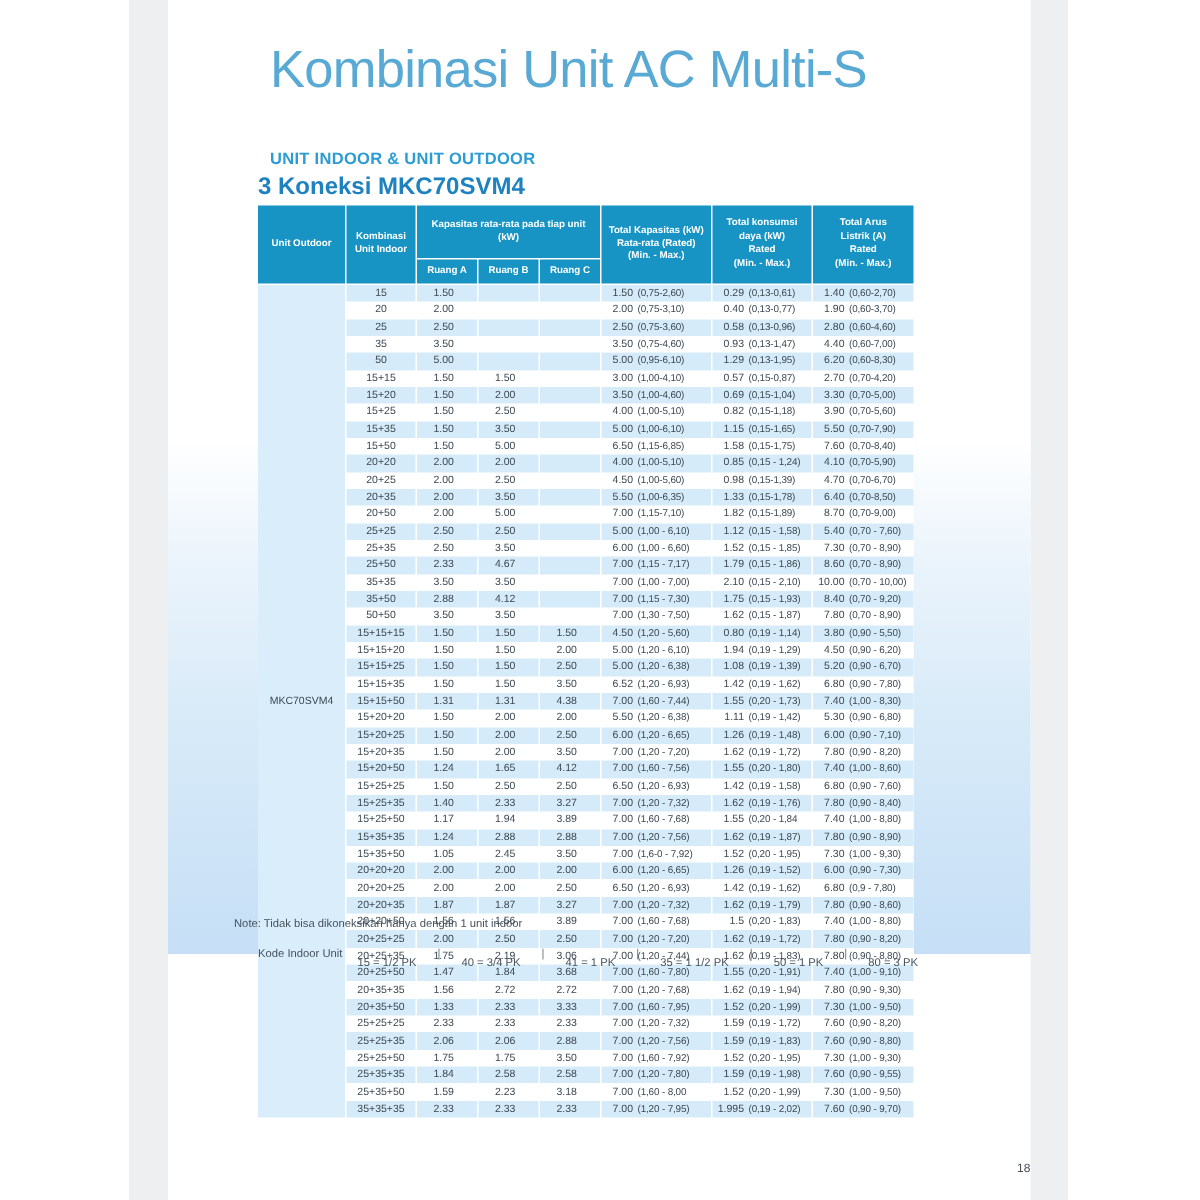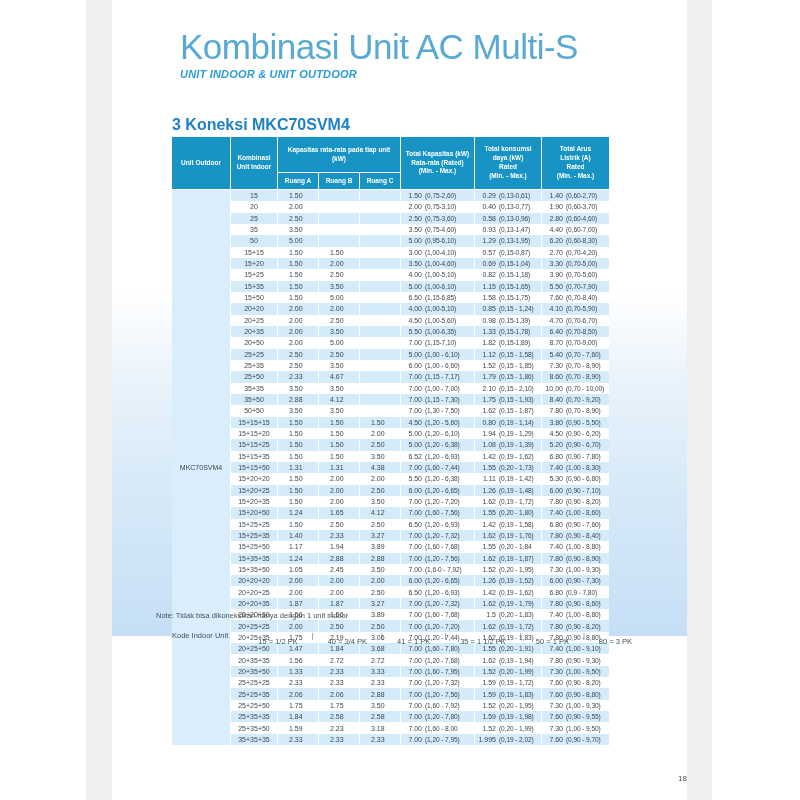--- a/index.html
+++ b/index.html
@@ -4,21 +4,21 @@
 <style>
   html,body{margin:0;padding:0;width:800px;height:800px;background:#ffffff;overflow:hidden;
             font-family:"Liberation Sans", sans-serif;}
   .edge-strip{position:absolute;top:0;height:800px;background:#edeff1;}
   .edge-left{left:86px;width:26px;}
   .edge-right{left:687px;width:25px;}
   .page{position:absolute;left:112px;top:0;width:575px;height:636px;
         background:linear-gradient(180deg,#ffffff 0%,#ffffff 46%,#e9f3fb 60%,#d7eaf8 76%,#c6dff6 100%);}
   .doc-title{position:absolute;left:68px;top:27px;font-size:35px;font-weight:400;letter-spacing:-0.5px;
              color:#58a9d4;}
-  .doc-subtitle{position:absolute;left:68px;top:68px;font-size:11px;font-weight:bold;color:#2b9cd4;letter-spacing:0.2px;font-style:italic;}
+  .doc-subtitle{position:absolute;left:68px;top:100px;font-size:11px;font-weight:bold;color:#2b9cd4;letter-spacing:0.2px;}
   .section-title{position:absolute;left:60px;top:116px;font-size:16px;font-weight:bold;color:#1f82c0;}
 
   .ac-table{position:absolute;left:60px;top:137px;display:flex;background:#ffffff;}
   .col-outdoor{width:58px;display:flex;flex-direction:column;margin-right:1px;}
   .h-cell{background:#1794c4;color:#ffffff;font-size:6.5px;font-weight:bold;
           display:flex;align-items:center;justify-content:center;text-align:center;
           white-space:pre-line;line-height:1.35;}
   .outdoor-head{height:52px;}
   .outdoor-body{flex:1;margin-top:1px;background:#d9edfb;display:flex;align-items:center;justify-content:center;
                 font-size:7px;color:#3c4852;}
@@ -30,21 +30,21 @@
   .tbody{margin-top:1px;background:#ffffff;}
   .trow{display:grid;grid-template-columns:46px 40px 40px 40px 73px 66px 67px;column-gap:1px;height:11.33px;}
   .trow.odd .tcell{background:#d5ebf9;}
   .tcell{display:flex;align-items:center;font-size:7px;color:#3c4852;overflow:hidden;}
   .c-combo{justify-content:center;}
   .c-ruang{padding-left:11px;}
   .c-total .tv{flex:none;width:21px;text-align:right;white-space:nowrap;}
   .c-total .tr2{margin-left:3px;font-size:6.6px;white-space:nowrap;letter-spacing:-0.1px;}
 
   .note-line{position:absolute;left:44px;top:611px;font-size:7.5px;color:#45535e;}
-  .legend-line{position:absolute;left:60px;top:625px;font-size:7.5px;color:#45535e;display:flex;align-items:center;gap:20px;}
+  .legend-line{position:absolute;left:60px;top:625px;font-size:7.5px;color:#45535e;display:flex;align-items:center;}
   .legend-line .lbl{margin-right:10px;}
   .legend-line .leg{white-space:nowrap;margin-top:12px;}
   .legend-line .sep{margin:0 14px;color:#6a7883;}
   .page-number{position:absolute;left:566px;top:774px;font-size:8px;color:#4a4f55;}
 </style>
 </head>
 <body>
 
 <div class="edge-strip edge-left"></div>
 <div class="edge-strip edge-right"></div>

